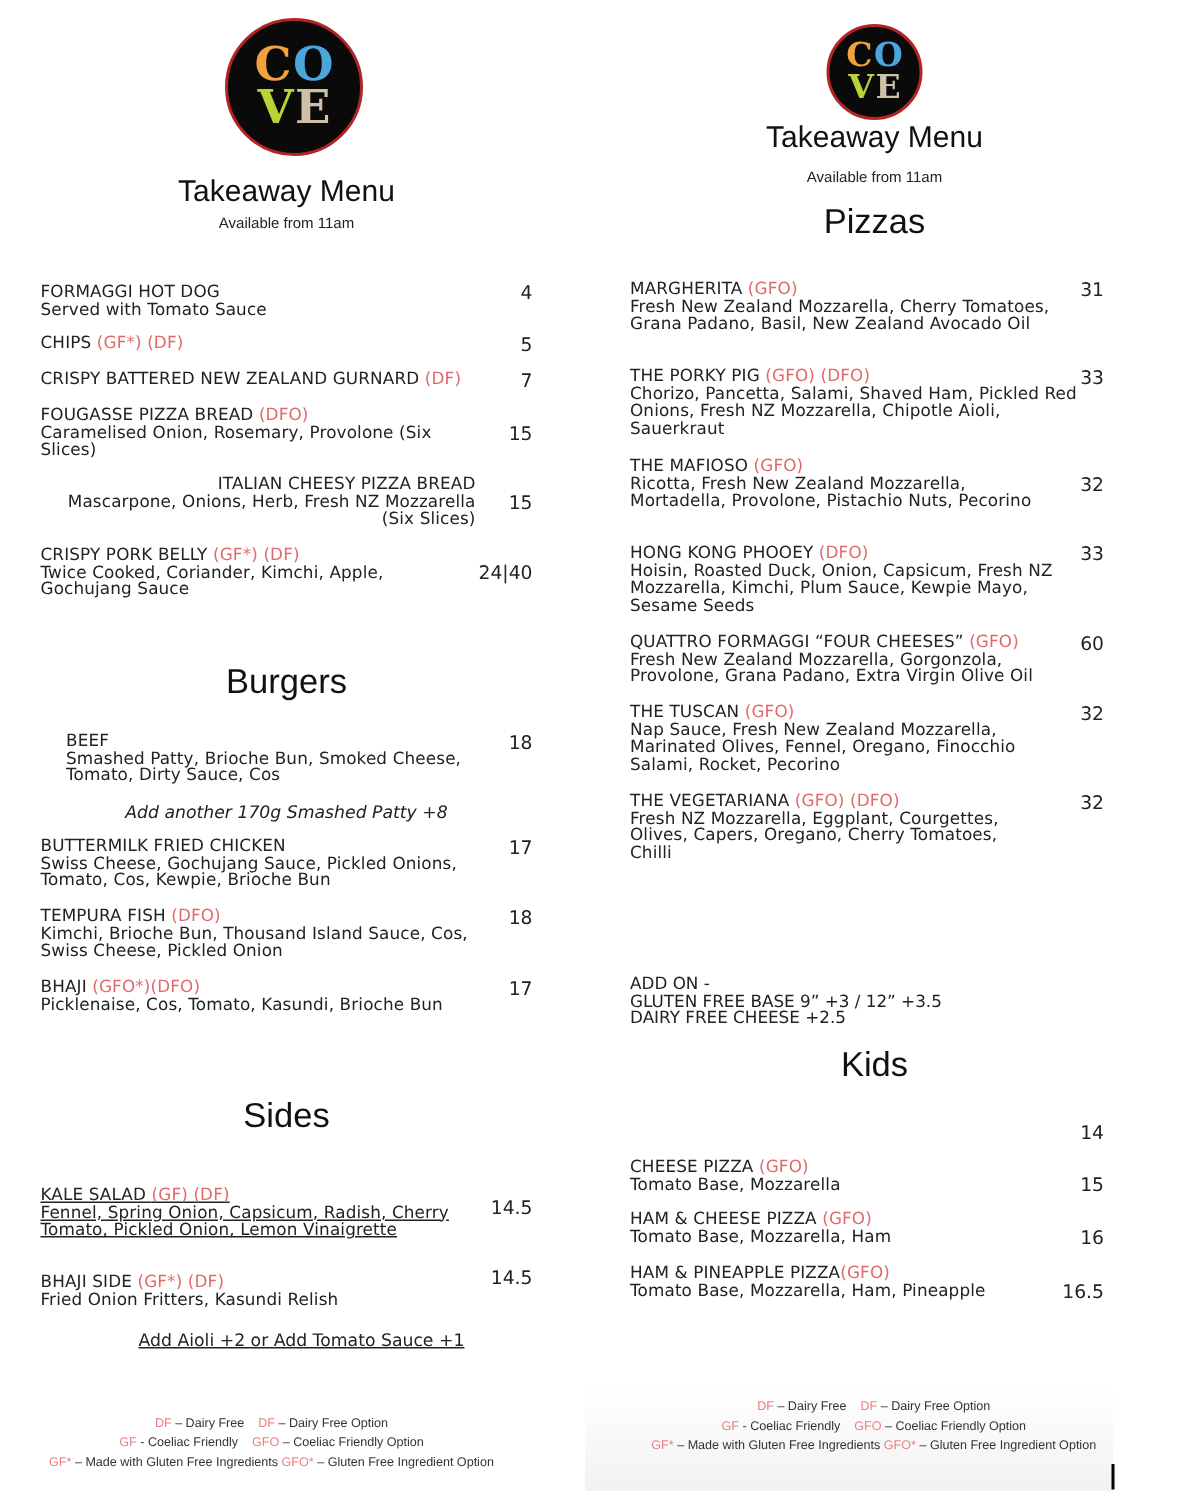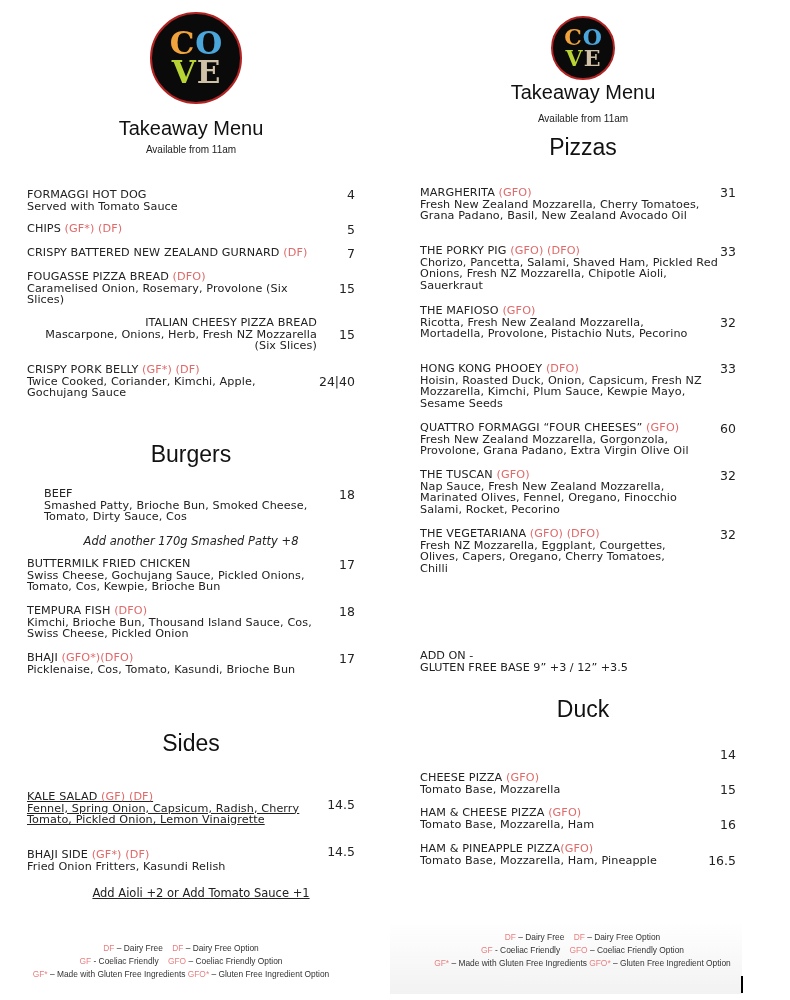--- a/index.html
+++ b/index.html
@@ -206,23 +206,24 @@
 
   <div class="item" style="left:30px; top:528px; width:275px;">
     <span class="name"><span>THE VEGETARIANA </span><span class="tag">(GFO) (DFO)</span></span>
     <span class="desc">Fresh NZ Mozzarella, Eggplant, Courgettes, Olives, Capers, Oregano, Cherry Tomatoes, Chilli</span>
   </div>
   <div class="price" style="left:296px; top:527px; width:50px;">32</div>
 
   <div class="addon" style="left:30px; top:611px; width:320px;">
     <div>ADD ON -</div>
     <div>GLUTEN FREE BASE 9” +3 / 12” +3.5</div>
-  </div>
-
-  <div class="section-heading" style="left:0; top:696px; width:386px;">Duck</div>
+    <div>DAIRY FREE CHEESE +2.5</div>
+  </div>
+
+  <div class="section-heading" style="left:0; top:696px; width:386px;">Kids</div>
 
   <div class="price" style="left:296px; top:747px; width:50px;">14</div>
 
   <div class="item" style="left:30px; top:772px; width:290px;">
     <span class="name"><span>CHEESE PIZZA </span><span class="tag">(GFO)</span></span>
     <span class="desc">Tomato Base, Mozzarella</span>
   </div>
   <div class="price" style="left:296px; top:782px; width:50px;">15</div>
 
   <div class="item" style="left:30px; top:807px; width:290px;">

